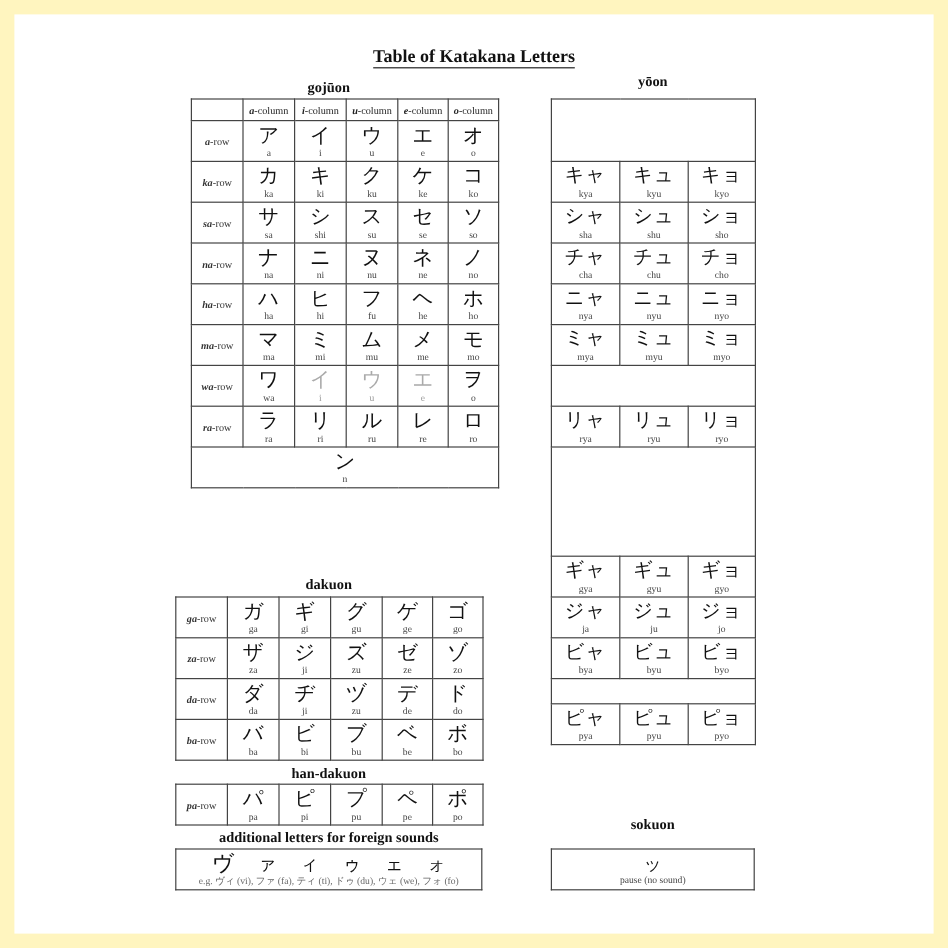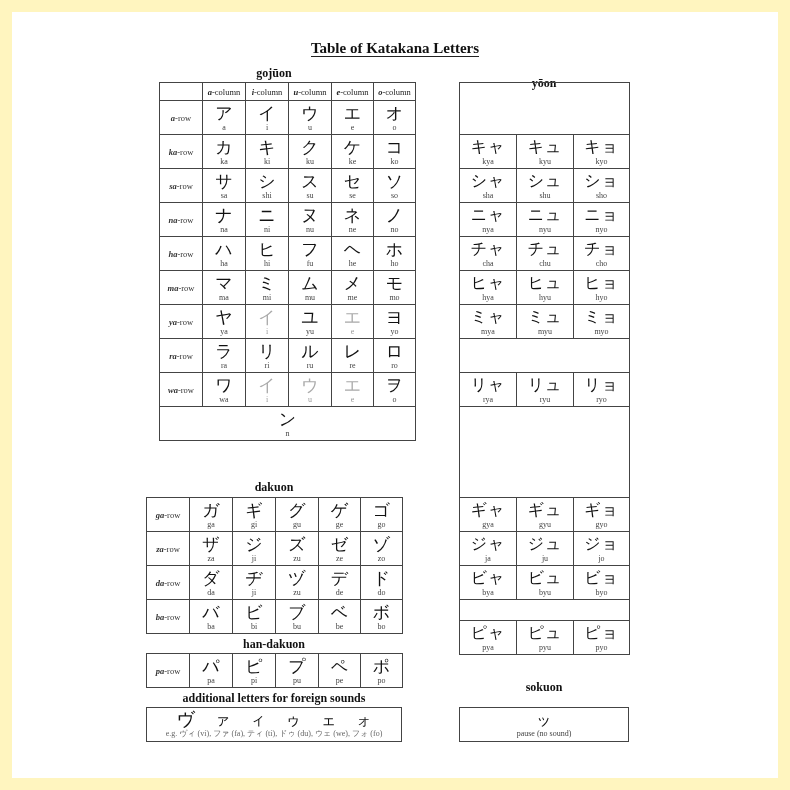--- a/index.html
+++ b/index.html
@@ -11,35 +11,35 @@
   .heading { position:absolute; text-align:center; font-weight:bold; font-size:12px; }
   table.grid { position:absolute; border-collapse:collapse; table-layout:fixed; }
   table.grid td { border:1.3px solid #444; padding:0; text-align:center; vertical-align:middle; }
   .kana { display:block; font-family:"DejaVu Sans", sans-serif; font-size:17px; line-height:20px; color:#111; }
   .kana.gray { color:#aaa; }
   .romaji { display:block; font-size:8px; line-height:9px; color:#444; }
   .romaji.gray { color:#999; }
   .colhead { font-size:8.5px; color:#222; }
   .colhead i, .rowlabel i { font-weight:bold; }
   .rowlabel { font-size:8.5px; color:#333; }
-  .yk { display:block; font-family:Liberation Serif, serif; font-size:16px; line-height:20px; color:#111; letter-spacing:1px; }
+  .yk { display:block; font-family:Liberation Mono, monospace; font-size:16px; line-height:20px; color:#111; letter-spacing:1px; }
   .extra-kana { font-family:Liberation Serif, serif; font-size:15px; line-height:18px; }
   .extra-kana span { display:inline-block; margin:0 10px; }
   .extra-kana span.big { font-size:18px; }
   .extra-note { font-size:8px; color:#666; line-height:10px; }
 </style>
 </head>
 <body>
 
 <div class="page"></div>
 
 <div class="title"><span>Table of Katakana Letters</span></div>
 
 <div class="heading" style="left:146px; top:66px; width:256px;">gojūon</div>
-<div class="heading" style="left:459px; top:76px; width:170px;">yōon</div>
+<div class="heading" style="left:459px; top:61px; width:170px;">yōon</div>
 
 <table class="grid" id="gojuon-table" style="left:159px; top:82px; width:256px;">
   <colgroup>
       <col style="width:43px">
       <col style="width:43px">
       <col style="width:43px">
       <col style="width:43px">
       <col style="width:42px">
       <col style="width:42px">
     </colgroup>
@@ -184,40 +184,40 @@
         <td>
           <span class="kana">メ</span>
           <span class="romaji">me</span>
         </td>
         <td>
           <span class="kana">モ</span>
           <span class="romaji">mo</span>
         </td>
       </tr>
       <tr style="height:34px">
-        <td class="rowlabel"><i>ya</i>-row</td>
-        <td>
-          <span class="kana">ヤ</span>
-          <span class="romaji">ya</span>
+        <td class="rowlabel"><i>wa</i>-row</td>
+        <td>
+          <span class="kana">ワ</span>
+          <span class="romaji">wa</span>
         </td>
         <td>
           <span class="kana gray">イ</span>
           <span class="romaji gray">i</span>
         </td>
         <td>
-          <span class="kana">ユ</span>
-          <span class="romaji">yu</span>
+          <span class="kana gray">ウ</span>
+          <span class="romaji gray">u</span>
         </td>
         <td>
           <span class="kana gray">エ</span>
           <span class="romaji gray">e</span>
         </td>
         <td>
-          <span class="kana">ヨ</span>
-          <span class="romaji">yo</span>
+          <span class="kana">ヲ</span>
+          <span class="romaji">o</span>
         </td>
       </tr>
       <tr style="height:34px">
         <td class="rowlabel"><i>ra</i>-row</td>
         <td>
           <span class="kana">ラ</span>
           <span class="romaji">ra</span>
         </td>
         <td>
           <span class="kana">リ</span>
@@ -227,43 +227,20 @@
           <span class="kana">ル</span>
           <span class="romaji">ru</span>
         </td>
         <td>
           <span class="kana">レ</span>
           <span class="romaji">re</span>
         </td>
         <td>
           <span class="kana">ロ</span>
           <span class="romaji">ro</span>
-        </td>
-      </tr>
-      <tr style="height:34px">
-        <td class="rowlabel"><i>wa</i>-row</td>
-        <td>
-          <span class="kana">ワ</span>
-          <span class="romaji">wa</span>
-        </td>
-        <td>
-          <span class="kana gray">イ</span>
-          <span class="romaji gray">i</span>
-        </td>
-        <td>
-          <span class="kana gray">ウ</span>
-          <span class="romaji gray">u</span>
-        </td>
-        <td>
-          <span class="kana gray">エ</span>
-          <span class="romaji gray">e</span>
-        </td>
-        <td>
-          <span class="kana">ヲ</span>
-          <span class="romaji">o</span>
         </td>
       </tr>
       <tr style="height:34px">
         <td colspan="6">
           <span class="kana">ン</span>
           <span class="romaji">n</span>
         </td>
       </tr>
     </tbody>
 </table>
@@ -456,58 +433,44 @@
           <span class="yk">シュ</span>
           <span class="romaji">shu</span>
         </td>
         <td>
           <span class="yk">ショ</span>
           <span class="romaji">sho</span>
         </td>
       </tr>
       <tr style="height:34px">
         <td>
+          <span class="yk">チャ</span>
+          <span class="romaji">cha</span>
+        </td>
+        <td>
+          <span class="yk">チュ</span>
+          <span class="romaji">chu</span>
+        </td>
+        <td>
+          <span class="yk">チョ</span>
+          <span class="romaji">cho</span>
+        </td>
+      </tr>
+      <tr style="height:34px">
+        <td>
           <span class="yk">ニャ</span>
           <span class="romaji">nya</span>
         </td>
         <td>
           <span class="yk">ニュ</span>
           <span class="romaji">nyu</span>
         </td>
         <td>
           <span class="yk">ニョ</span>
           <span class="romaji">nyo</span>
-        </td>
-      </tr>
-      <tr style="height:34px">
-        <td>
-          <span class="yk">チャ</span>
-          <span class="romaji">cha</span>
-        </td>
-        <td>
-          <span class="yk">チュ</span>
-          <span class="romaji">chu</span>
-        </td>
-        <td>
-          <span class="yk">チョ</span>
-          <span class="romaji">cho</span>
-        </td>
-      </tr>
-      <tr style="height:34px">
-        <td>
-          <span class="yk">ヒャ</span>
-          <span class="romaji">hya</span>
-        </td>
-        <td>
-          <span class="yk">ヒュ</span>
-          <span class="romaji">hyu</span>
-        </td>
-        <td>
-          <span class="yk">ヒョ</span>
-          <span class="romaji">hyo</span>
         </td>
       </tr>
       <tr style="height:34px">
         <td>
           <span class="yk">ミャ</span>
           <span class="romaji">mya</span>
         </td>
         <td>
           <span class="yk">ミュ</span>
           <span class="romaji">myu</span>

